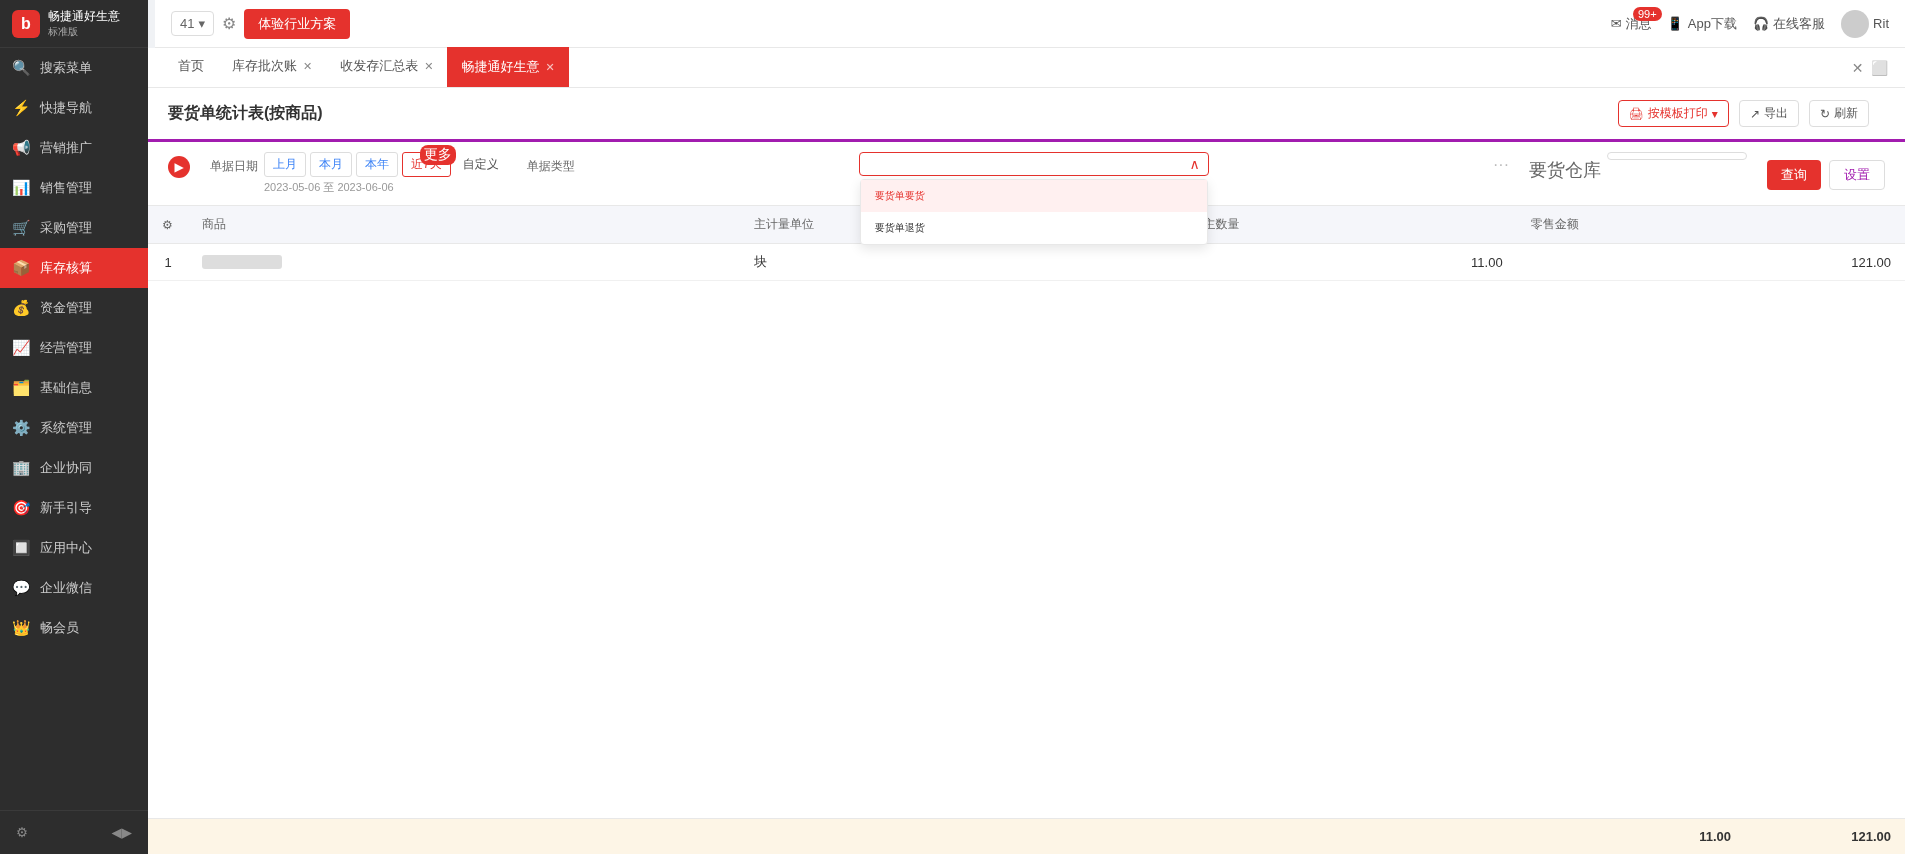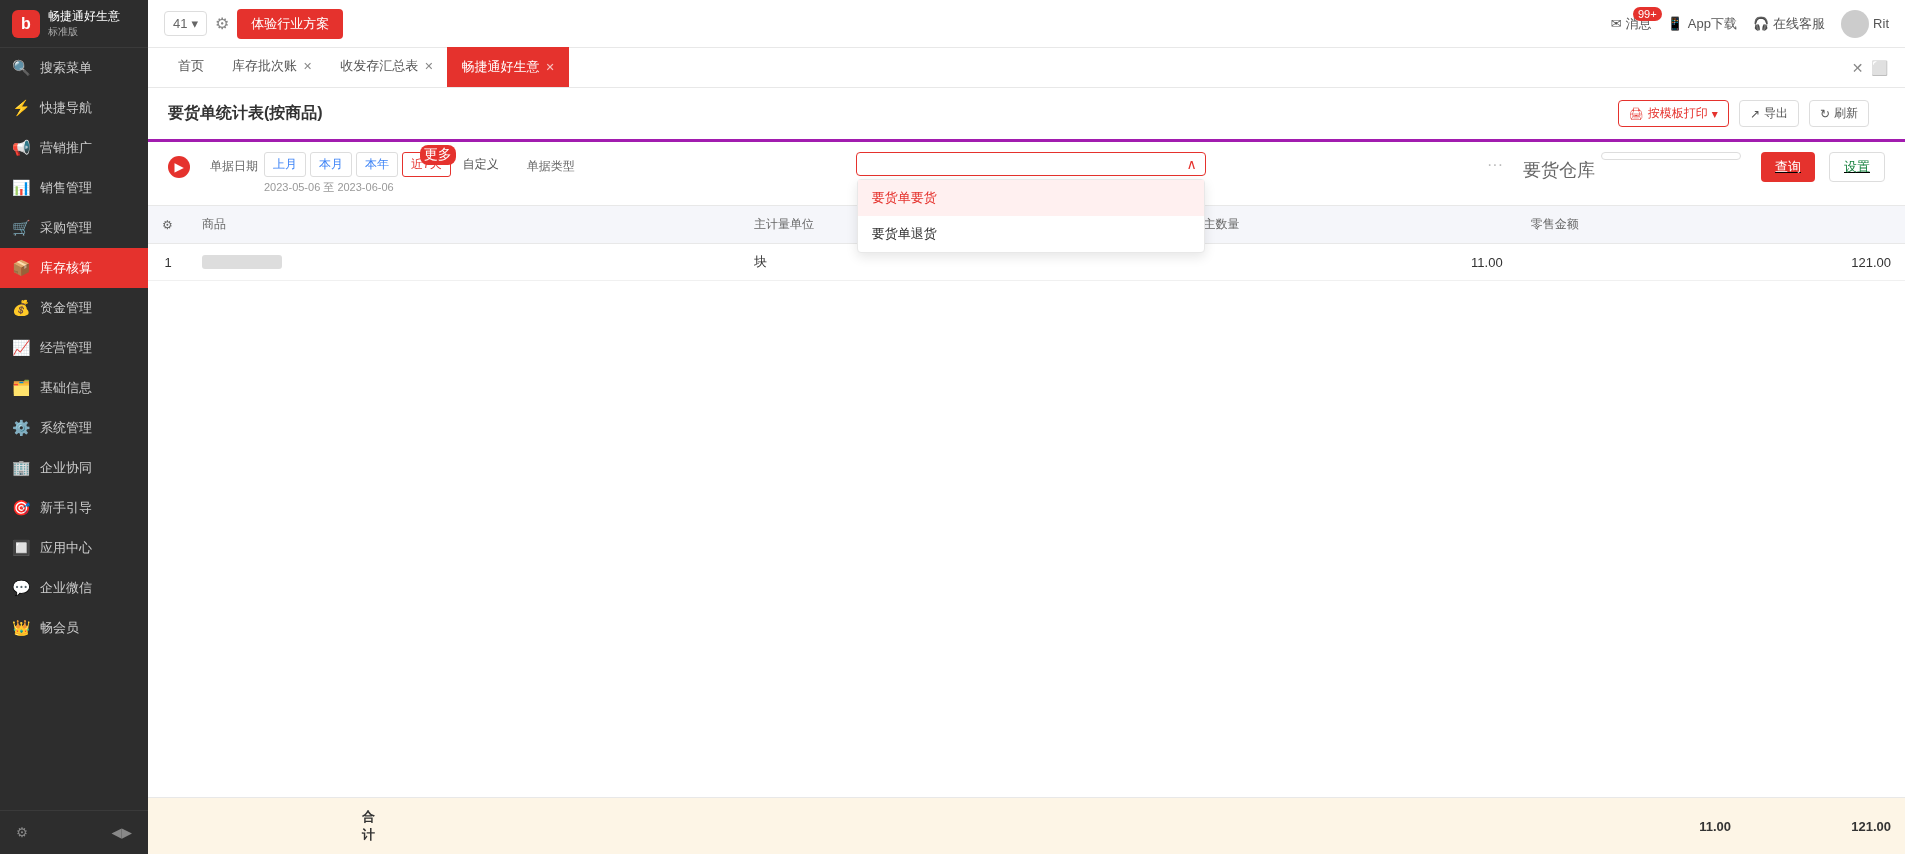--- a/index.html
+++ b/index.html
@@ -57,20 +57,21 @@
     .main { flex: 1; display: flex; flex-direction: column; overflow: hidden; }
 
     
     .topbar {
       height: 48px;
       background: #fff;
       display: flex; align-items: center;
       padding: 0 16px;
       border-bottom: 1px solid #e8e8e8;
       gap: 12px;
+      margin-left: 7px;
     }
     .topbar-left { display: flex; align-items: center; gap: 8px; flex: 1; }
     .topbar-dropdown {
       display: flex; align-items: center;
       border: 1px solid #ddd;
       border-radius: 4px;
       padding: 4px 8px;
       gap: 4px;
       font-size: 13px;
       cursor: pointer;
@@ -201,41 +202,41 @@
     .filter-warehouse-label { color: #666; font-size: 18px; padding-top: 6px; white-space: nowrap; }
     .filter-warehouse-input-wrap {
       border: 1px solid #ddd;
       border-radius: 4px;
       padding: 3px 8px;
       min-width: 140px;
       font-size: 12px; color: #999;
       display: flex; align-items: center; gap: 4px;
     }
 
-    .filter-actions { display: flex; gap: 14px; margin-top: 0; margin-left: auto; text-decoration: underline; }
+    .filter-actions { display: flex; gap: 8px; margin-top: 8px; margin-left: auto; }
     .btn-query { background: #e5322d; color: #fff; border: none; border-radius: 4px; padding: 5px 14px; cursor: pointer; font-size: 13px; }
-    .btn-settings { background: #fff; color: #15803d; border: 1px solid #ddd; border-radius: 4px; padding: 5px 14px; cursor: pointer; font-size: 13px; }
+    .btn-settings { background: #fff; color: #a21caf; border: 1px solid #ddd; border-radius: 4px; padding: 5px 14px; cursor: pointer; font-size: 13px; }
 
     
     .type-dropdown {
       position: absolute;
       top: calc(100% + 4px);
       left: 0;
       width: 100%;
       background: #fff;
       border: 1px solid #e8e8e8;
       border-radius: 4px;
       box-shadow: 0 4px 12px rgba(0,0,0,0.1);
       z-index: 100;
       min-width: 220px;
     }
     .dropdown-item {
       padding: 9px 14px;
       cursor: pointer;
-      font-size: 13px;
+      font-size: 10px;
       color: #333;
     }
     .dropdown-item.selected { background: #fff0f0; color: #e5322d; }
 
     
     .table-wrap { flex: 1; overflow: auto; background: #fff; margin: 0; }
     table { width: 100%; border-collapse: collapse; }
     thead tr { background: #f5f6fa; }
     th {
       padding: 10px 14px;
@@ -514,22 +515,19 @@
     <td><span class="blurred-text">&nbsp;&nbsp;&nbsp;&nbsp;&nbsp;&nbsp;&nbsp;&nbsp;&nbsp;&nbsp;&nbsp;&nbsp;</span></td>
     <td>块</td>
     <td class="td-num">11.00</td>
     <td class="td-num">121.00</td>
   </tr>
           </tbody>
       </table>
     </div>
 
     <div class="table-footer">
-      <div class="footer-label" style="padding-left:200px;">
-        <span>合计</span>
-      </div>
       <div class="footer-spacer"></div>
       <div class="footer-qty">11.00</div>
       <div class="footer-amount">121.00</div>
     </div>
 
   </div>
 </div>
 
 </body></html>

